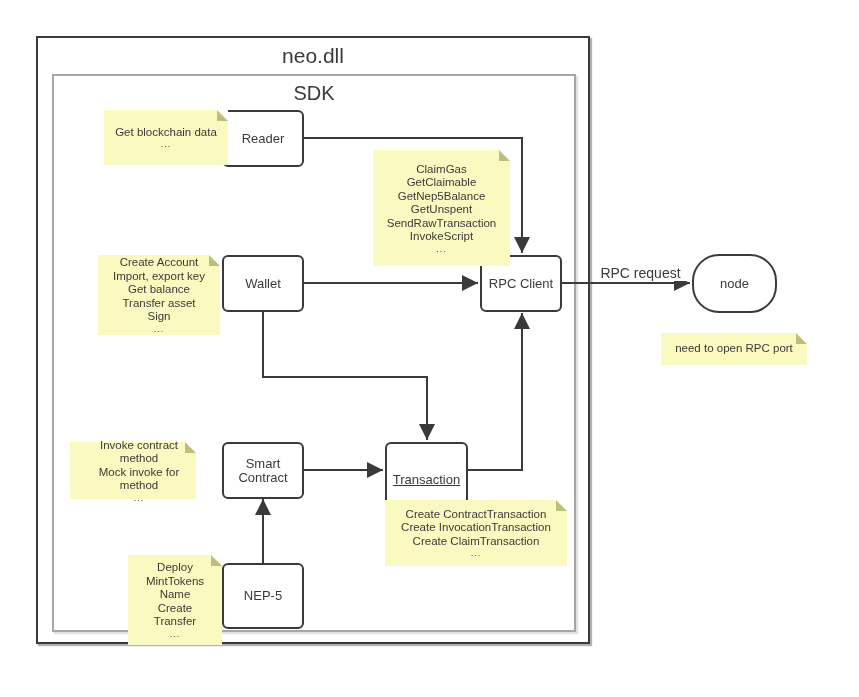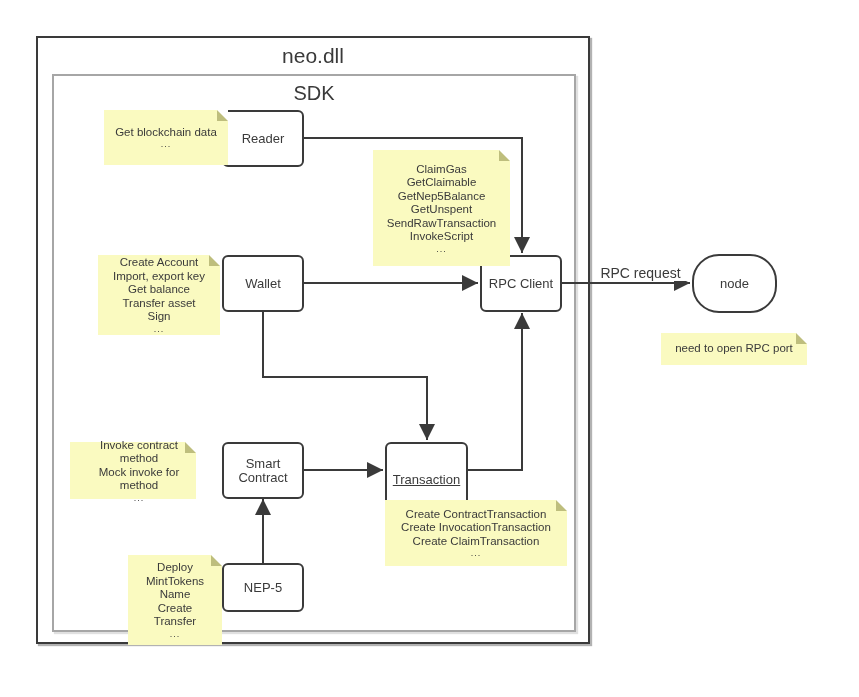--- a/index.html
+++ b/index.html
@@ -120,21 +120,21 @@
     <polyline points="560,283 690,283" marker-end="url(#arrowhead)"></polyline>
   </svg>
 
   <div class="edge-label">RPC request</div>
 
   <div class="box" style="left:222px; top:110px; width:82px; height:57px;">Reader</div>
   <div class="box" style="left:222px; top:442px; width:82px; height:57px; padding:0 14px;">Smart Contract</div>
   <div class="box" style="left:222px; top:255px; width:82px; height:57px;">Wallet</div>
   <div class="box" style="left:385px; top:442px; width:83px; height:75px;text-decoration:underline;">Transaction</div>
   <div class="box" style="left:480px; top:255px; width:82px; height:57px;">RPC Client</div>
-  <div class="box" style="left:222px; top:563px; width:82px; height:49px;">NEP-5</div>
+  <div class="box" style="left:222px; top:563px; width:82px; height:66px;">NEP-5</div>
   <div class="box square" style="left:692px; top:254px; width:85px; height:59px;border-radius:27px;">node</div>
 
   <div class="note" style="left:104px; top:110px; width:124px; height:55px;">
     <div>Get blockchain data</div>
     <div class="more">...</div>
   </div>
 
   <div class="note" style="left:373px; top:150px; width:137px; height:116px;">
     <div>ClaimGas</div>
     <div>GetClaimable</div>

